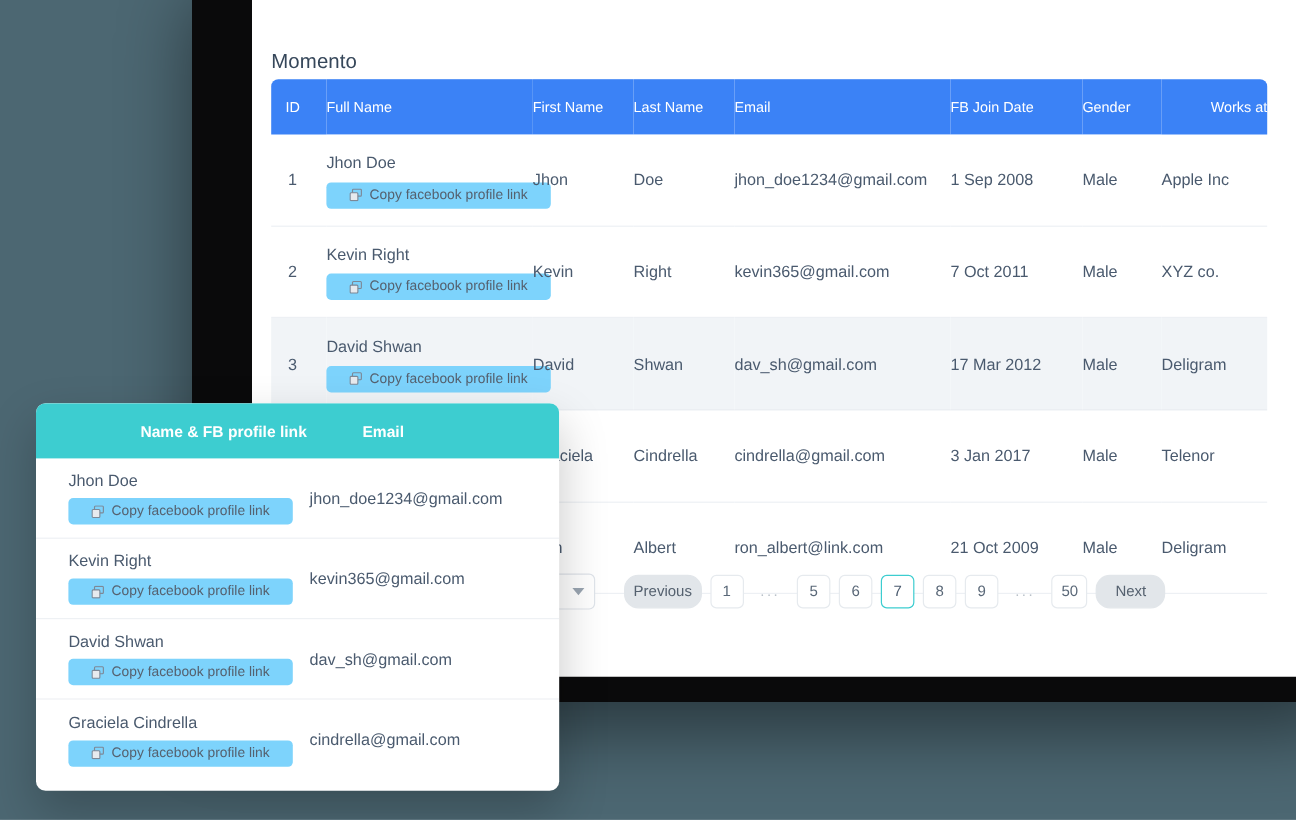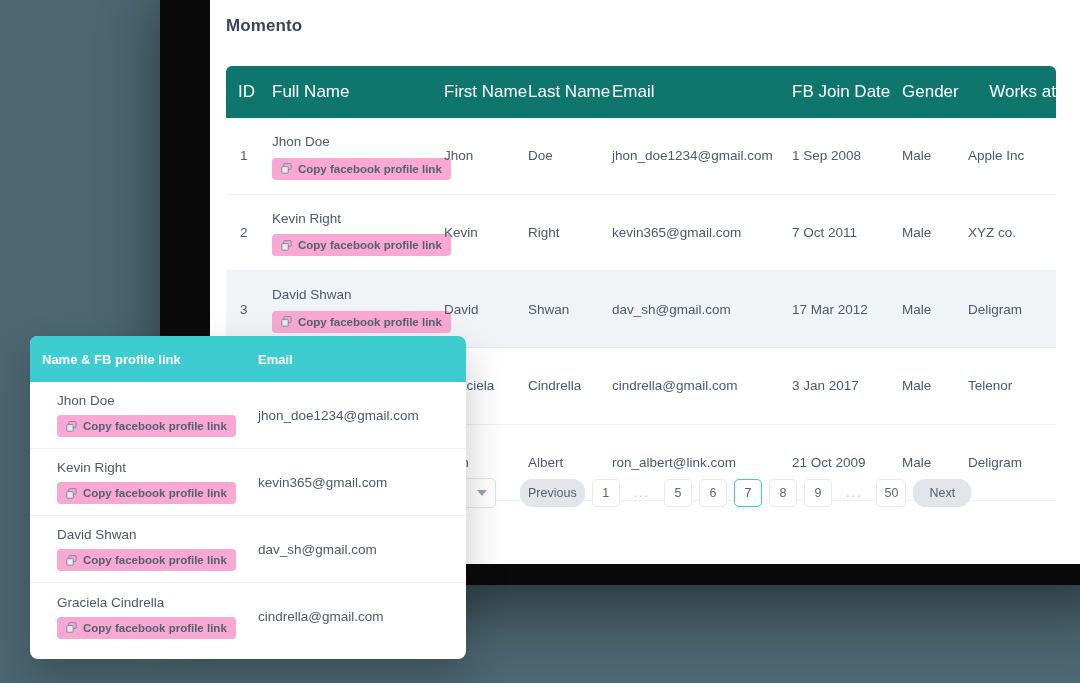--- a/index.html
+++ b/index.html
@@ -39,46 +39,46 @@
     height: 578px;
     background: #ffffff;
     border-radius: 6px;
     overflow: hidden;
   }
 
   
   #app-title {
     position: absolute;
     left: 226px;
-    top: 16px;
+    top: 42px;
     font-size: 17px;
-    font-weight: bold;
+    font-weight: normal;
     color: #36475a;
     letter-spacing: 0.1px;
   }
 
   
   #main-table-wrap {
     position: absolute;
     left: 226px;
     top: 66px;
     width: 830px;
     background: #fff;
   }
 
   table.grid {
     width: 830px;
     border-collapse: collapse;
     table-layout: fixed;
   }
 
   table.grid thead th {
-    background: #0f766e;
+    background: #3b82f6;
     color: #ffffff;
-    font-size: 17px;
+    font-size: 12px;
     font-weight: normal;
     text-align: left;
     padding: 16px 0 16px 0;
     height: 45px;
     vertical-align: middle;
   }
   table.grid thead th:first-child { border-top-left-radius: 6px; padding-left: 12px; }
   table.grid thead th:last-child  { border-top-right-radius: 6px; text-align: right; }
 
   table.grid tbody td {
@@ -92,30 +92,29 @@
   table.grid tbody tr.alt { background: #f1f4f7; }
   table.grid tbody tr.alt td { border-bottom-color: #e6eaef; }
 
   .full-name-cell { line-height: 1.45; }
   .full-name-text { display: block; margin-bottom: 6px; color: #4a5a6e; font-size: 13.5px; }
 
   .copy-btn {
     display: inline-flex;
     align-items: center;
     gap: 6px;
-    background: #f9a8d4;
+    background: #7dd3fc;
     border: none;
     border-radius: 4px;
-    padding: 5px 9px;
+    padding: 5px 19px;
     font-size: 11.5px;
     color: #55616f;
     font-family: "Liberation Sans", sans-serif;
     cursor: pointer;
     white-space: nowrap;
-    font-weight: bold;
   }
   .copy-btn .ico { display: inline-flex; align-items: center; }
 
   
   .c-id    { width: 46px; }
   .c-full  { width: 172px; }
   .c-first { width: 84px; }
   .c-last  { width: 84px; }
   .c-email { width: 180px; }
   .c-date  { width: 110px; }
@@ -204,21 +203,21 @@
 
   #overlay-head {
     height: 46px;
     background: #3dcdd0;
     display: flex;
     align-items: center;
     color: #fff;
     font-size: 13px;
     font-weight: bold;
   }
-  #overlay-head .oh-name  { width: 228px; padding-left: 12px; }
+  #overlay-head .oh-name  { width: 228px; padding-left: 43px; margin-left: 44px; }
   #overlay-head .oh-email { flex: 1; }
 
   .ov-row {
     display: flex;
     align-items: center;
     min-height: 67px;
     border-bottom: 1px solid #eef1f4;
     padding: 10px 0;
   }
   .ov-row:last-child { border-bottom: none; }

